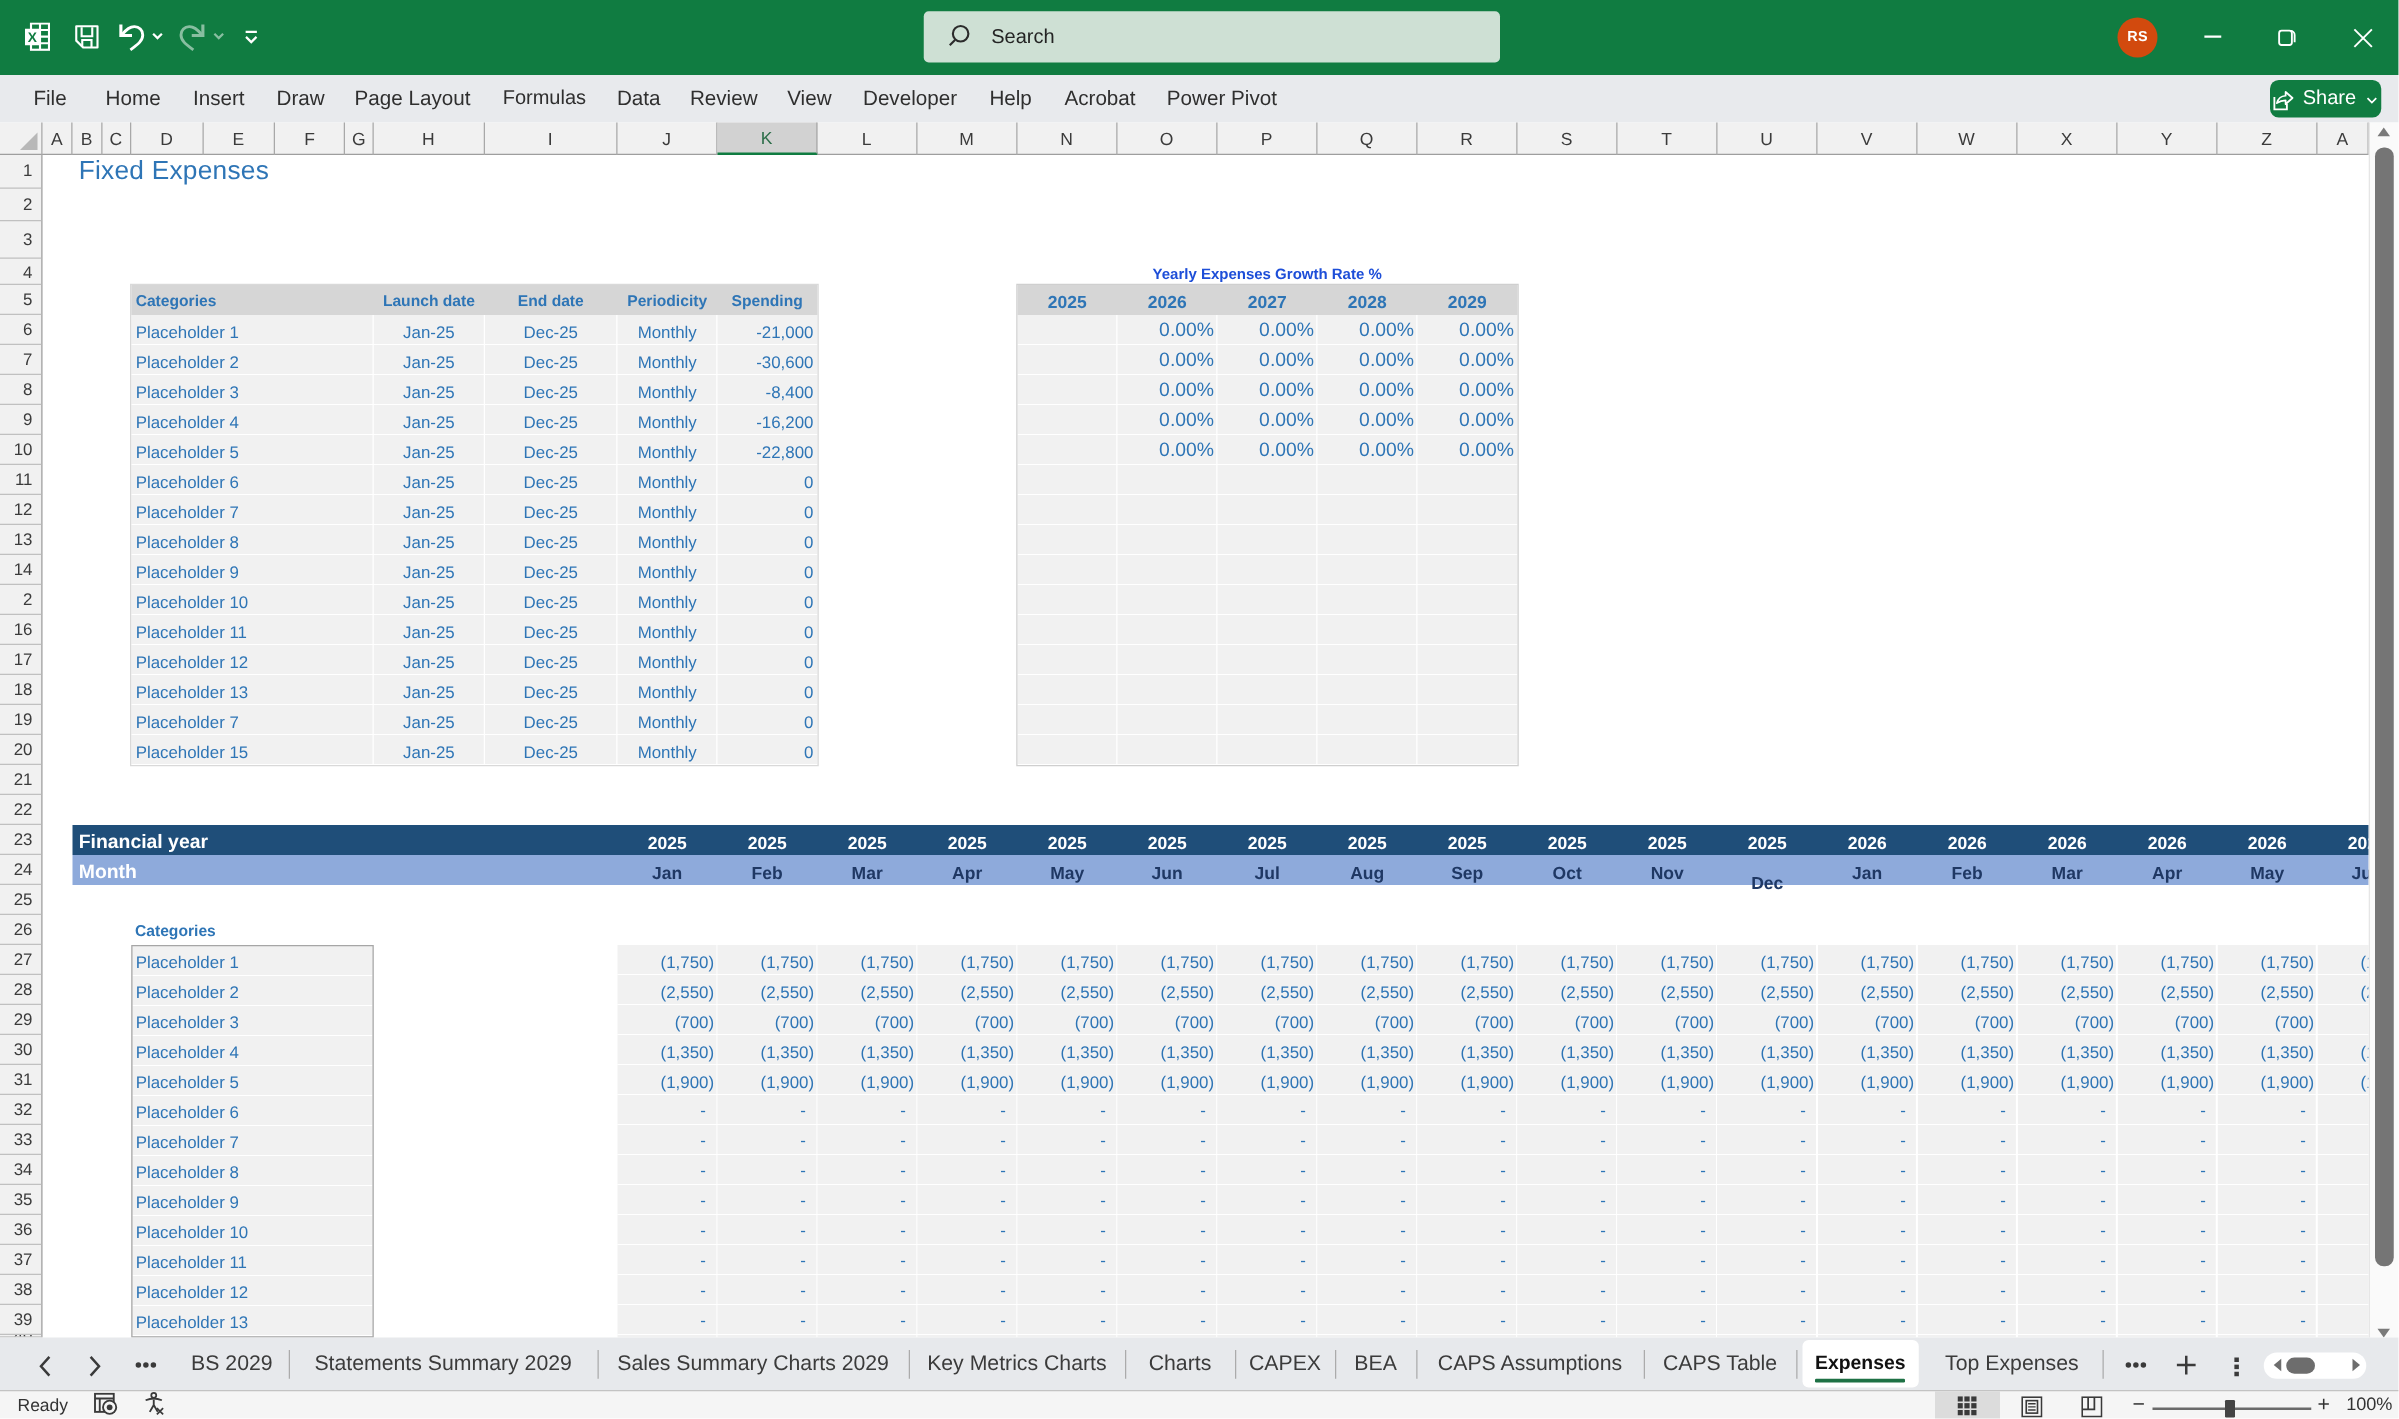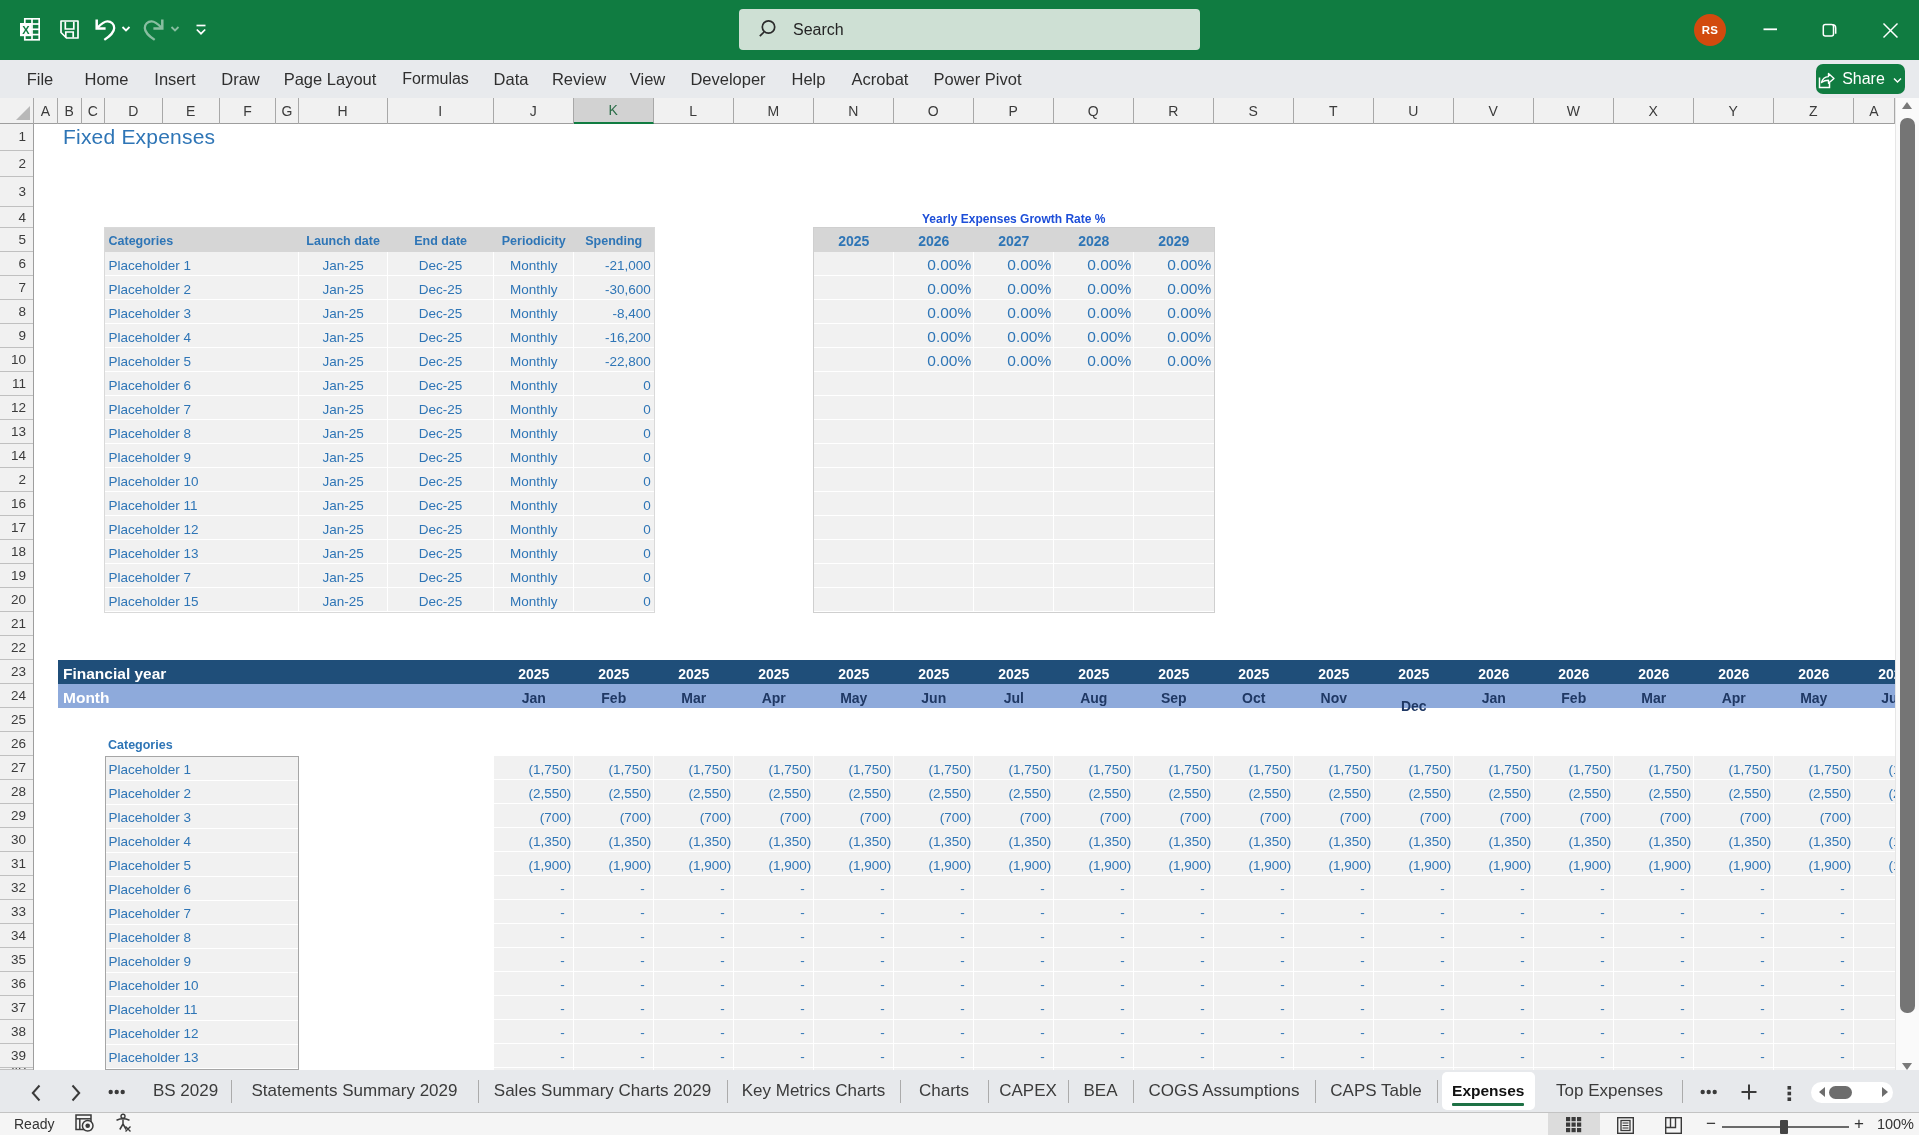--- a/index.html
+++ b/index.html
@@ -1048,21 +1048,21 @@
 <div class="abs ct" style="left:478px;top:1070px;width:249px;height:42px;color:#3b3b3b;font-size:17px;">Sales Summary Charts 2029</div>
 <div class="abs" style="left:726.5px;top:1080px;width:1px;height:23px;background:#ababab;"></div>
 <div class="abs ct" style="left:727px;top:1070px;width:173px;height:42px;color:#3b3b3b;font-size:17px;">Key Metrics Charts</div>
 <div class="abs" style="left:899.5px;top:1080px;width:1px;height:23px;background:#ababab;"></div>
 <div class="abs ct" style="left:900px;top:1070px;width:88px;height:42px;color:#3b3b3b;font-size:17px;">Charts</div>
 <div class="abs" style="left:987.5px;top:1080px;width:1px;height:23px;background:#ababab;"></div>
 <div class="abs ct" style="left:988px;top:1070px;width:80px;height:42px;color:#3b3b3b;font-size:17px;">CAPEX</div>
 <div class="abs" style="left:1067.5px;top:1080px;width:1px;height:23px;background:#ababab;"></div>
 <div class="abs ct" style="left:1068px;top:1070px;width:65px;height:42px;color:#3b3b3b;font-size:17px;">BEA</div>
 <div class="abs" style="left:1132.5px;top:1080px;width:1px;height:23px;background:#ababab;"></div>
-<div class="abs ct" style="left:1133px;top:1070px;width:182px;height:42px;color:#3b3b3b;font-size:17px;">COGS Assumptions</div>
+<div class="abs ct" style="left:1133px;top:1070px;width:182px;height:42px;color:#3b3b3b;font-size:17px;">CAPS Assumptions</div>
 <div class="abs" style="left:1314.5px;top:1080px;width:1px;height:23px;background:#ababab;"></div>
 <div class="abs ct" style="left:1315px;top:1070px;width:122px;height:42px;color:#3b3b3b;font-size:17px;">CAPS Table</div>
 <div class="abs" style="left:1436.5px;top:1080px;width:1px;height:23px;background:#ababab;"></div>
 <div class="abs ct" style="left:1441.5px;top:1072px;width:93.5px;height:38px;background:#fff;border-radius:5px;color:#111;font-size:15.5px;font-weight:bold;">Expenses</div>
 <div class="abs" style="left:1451.5px;top:1103px;width:72.5px;height:3px;background:#1e7145;border-radius:1px;"></div>
 <div class="abs ct" style="left:1539px;top:1070px;width:141px;height:42px;color:#3b3b3b;font-size:17px;">Top Expenses</div>
 <div class="abs" style="left:1681.5px;top:1080px;width:1px;height:23px;background:#ababab;"></div>
 <svg class="abs" style="left:1697px;top:1087px;" width="24" height="10" viewBox="0 0 24 10">
       <circle cx="5.7" cy="5" r="2.2" fill="#3a3a3a"></circle>
       <circle cx="11.7" cy="5" r="2.2" fill="#3a3a3a"></circle>

